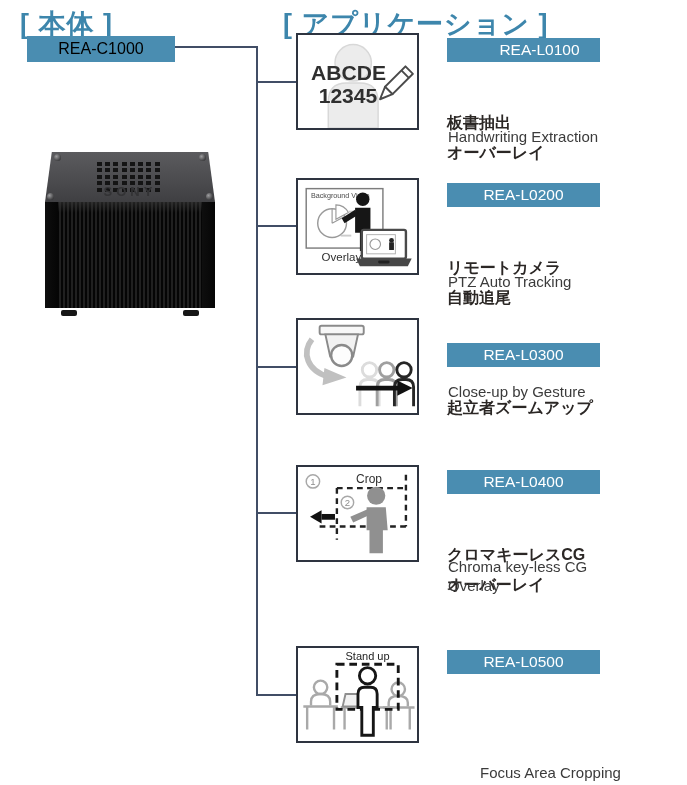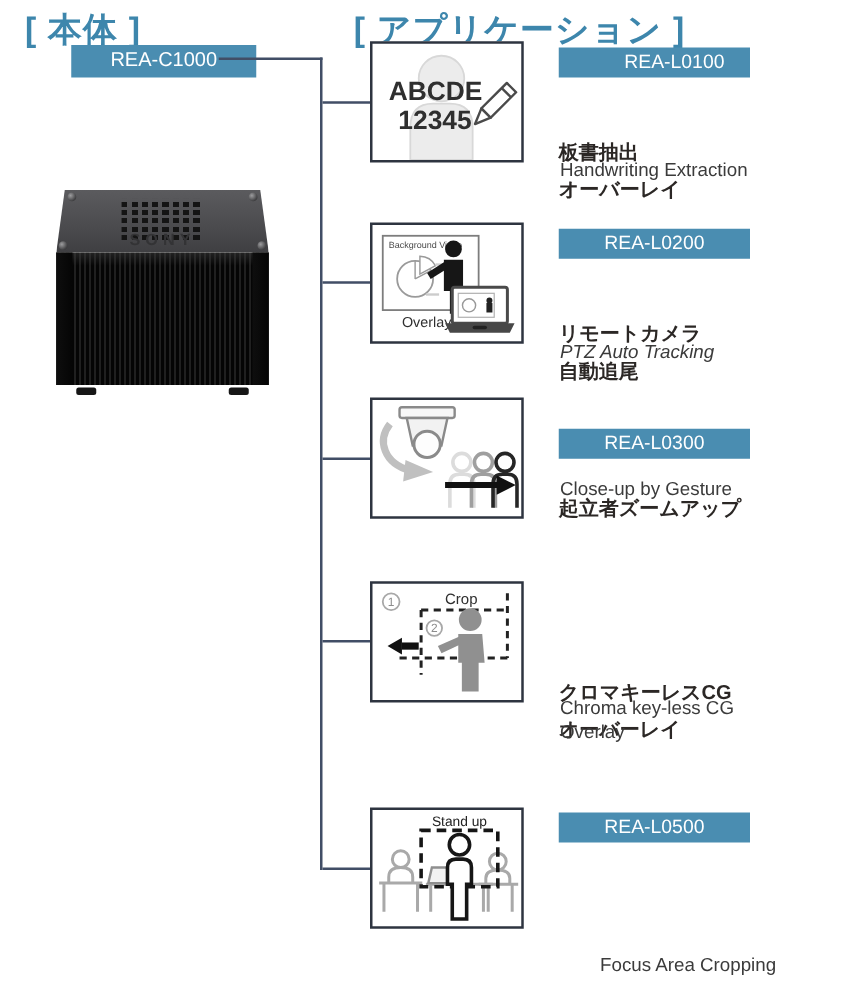--- a/index.html
+++ b/index.html
@@ -12,21 +12,21 @@
   }
   *{margin:0;padding:0;box-sizing:border-box;}
   body{background:#fff;font-family:"Liberation Sans","DejaVu Sans",sans-serif;}
   .canvas{position:relative;width:687px;height:785px;background:#fff;overflow:hidden;}
 
   .section-label{position:absolute;font-size:27px;font-weight:700;color:var(--header-blue);letter-spacing:1px;}
   .unit-label{left:20px;top:6px;}
   .apps-label{left:283px;top:6px;}
 
   .unit-badge{position:absolute;left:27px;top:36px;width:148px;height:26px;line-height:26px;
-    background:var(--accent-blue);color:#ffffff;font-size:16px;text-align:center;margin-left:30px;}
+    background:var(--accent-blue);color:#000000;font-size:16px;text-align:center;}
   .unit-title{position:absolute;left:25px;top:63px;font-size:29px;line-height:32px;font-weight:700;
     color:var(--ink);white-space:pre-line;}
 
   
   .conn{position:absolute;background:var(--connector);}
   .c-top{left:175px;top:46px;width:83px;height:2px;}
   .c-spine{left:256px;top:46px;width:2px;height:650px;}
   .c-b{left:258px;width:38px;height:2px;}
   .c-b1{top:81px;}.c-b2{top:225px;}.c-b3{top:366px;}.c-b4{top:512px;}.c-b5{top:694px;}
 
@@ -64,21 +64,21 @@
   .app-badge{position:absolute;left:447px;width:153px;height:24px;line-height:24px;
     background:var(--accent-blue);color:#fff;font-size:15.5px;text-align:center;}
   .p1{top:38px;padding-left:32px;}.p2{top:183px;}.p3{top:323px;margin-top:20px;}.p4{top:470px;}.p5{top:650px;}
 
   .app-title{position:absolute;left:447px;width:235px;font-size:16px;line-height:30px;
     font-weight:700;color:var(--ink);white-space:pre-line;margin-top:44px;}
   .q1{top:64px;}.q2{top:209px;}.q3{top:349px;}.q4{top:496px;}.q5{top:676px;}
 
   .app-sub{position:absolute;left:448px;width:230px;font-size:15px;line-height:19px;
     color:var(--subtitle);white-space:pre-line;}
-  .r1{top:127px;}.r2{top:272px;font-style:italic;}.r3{top:382px;}.r4{top:557px;}.r5{top:763px;margin-left:32px;}
+  .r1{top:127px;}.r2{top:272px;}.r3{top:382px;}.r4{top:557px;}.r5{top:763px;margin-left:32px;}
 </style>
 </head>
 <body>
 
 <div class="canvas">
 
   <div class="section-label unit-label">[ 本体 ]</div>
   <div class="section-label apps-label">[ アプリケーション ]</div>
 
   <div class="unit-badge">REA-C1000</div>
@@ -212,20 +212,21 @@
         <circle cx="81" cy="30" r="9.5"></circle>
         <path d="M71 42 H91 L93 66 H88 V90 H74 V66 H71 Z"></path>
         <polygon points="72,44 54,52 57,58 74,50"></polygon>
       </g>
       <g>
         <rect x="24" y="49" width="14" height="6" fill="#111"></rect>
         <polygon points="24,45 12,52 24,59" fill="#111"></polygon>
       </g>
     </svg>
   </div>
+  <div class="app-badge p4">REA-L0400</div>
   <div class="app-title q4">クロマキーレスCG
 オーバーレイ</div>
   <div class="app-sub r4">Chroma key-less CG
 Overlay</div>
 
   <div class="iconbox a5">
     <svg viewBox="0 0 123 97">
       <g fill="none" stroke="#a9a9a9" stroke-width="2.5">
         <circle cx="23" cy="41" r="7"></circle>
         <path d="M13 60 V56 Q13 48 23 48 Q33 48 33 56 V60"></path>

